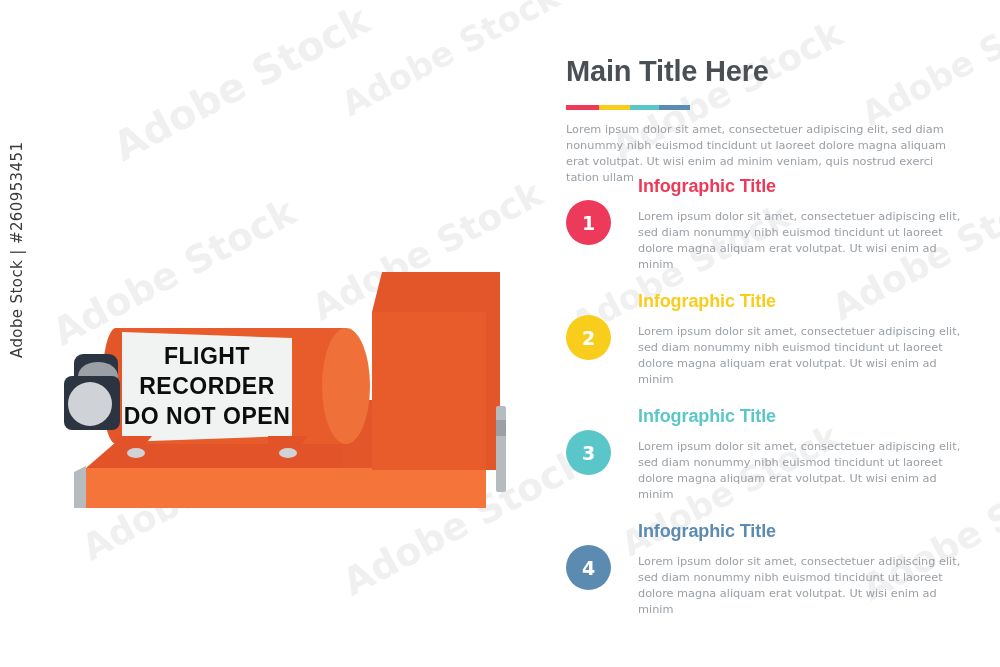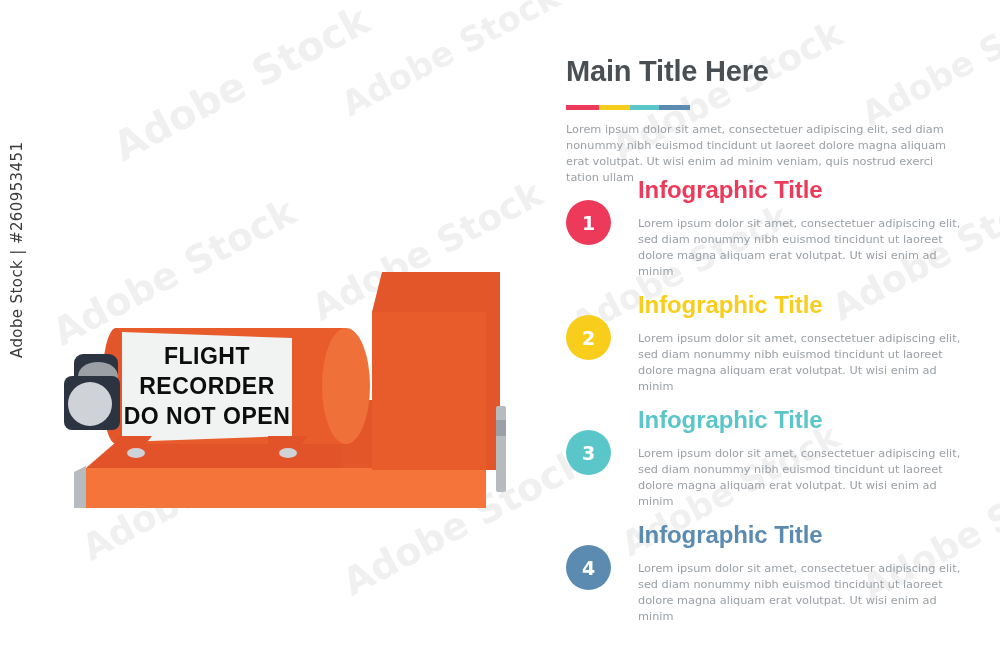--- a/index.html
+++ b/index.html
@@ -101,21 +101,21 @@
     font-weight: 700;
     font-family: "DejaVu Sans", sans-serif;
   }
   .item-body {
     position: absolute;
     left: 72px;
     top: 0;
     width: 328px;
   }
   .item-title {
-    font-size: 24px;
+    font-size: 18px;
     font-weight: 700;
     line-height: 1.2;
     margin: 0 0 4px 0;
     letter-spacing: -0.1px;
   }
   .item-desc {
     font-size: 11.3px;
     line-height: 1.42;
     color: #9aa0a6;
     font-family: "DejaVu Sans", sans-serif;

